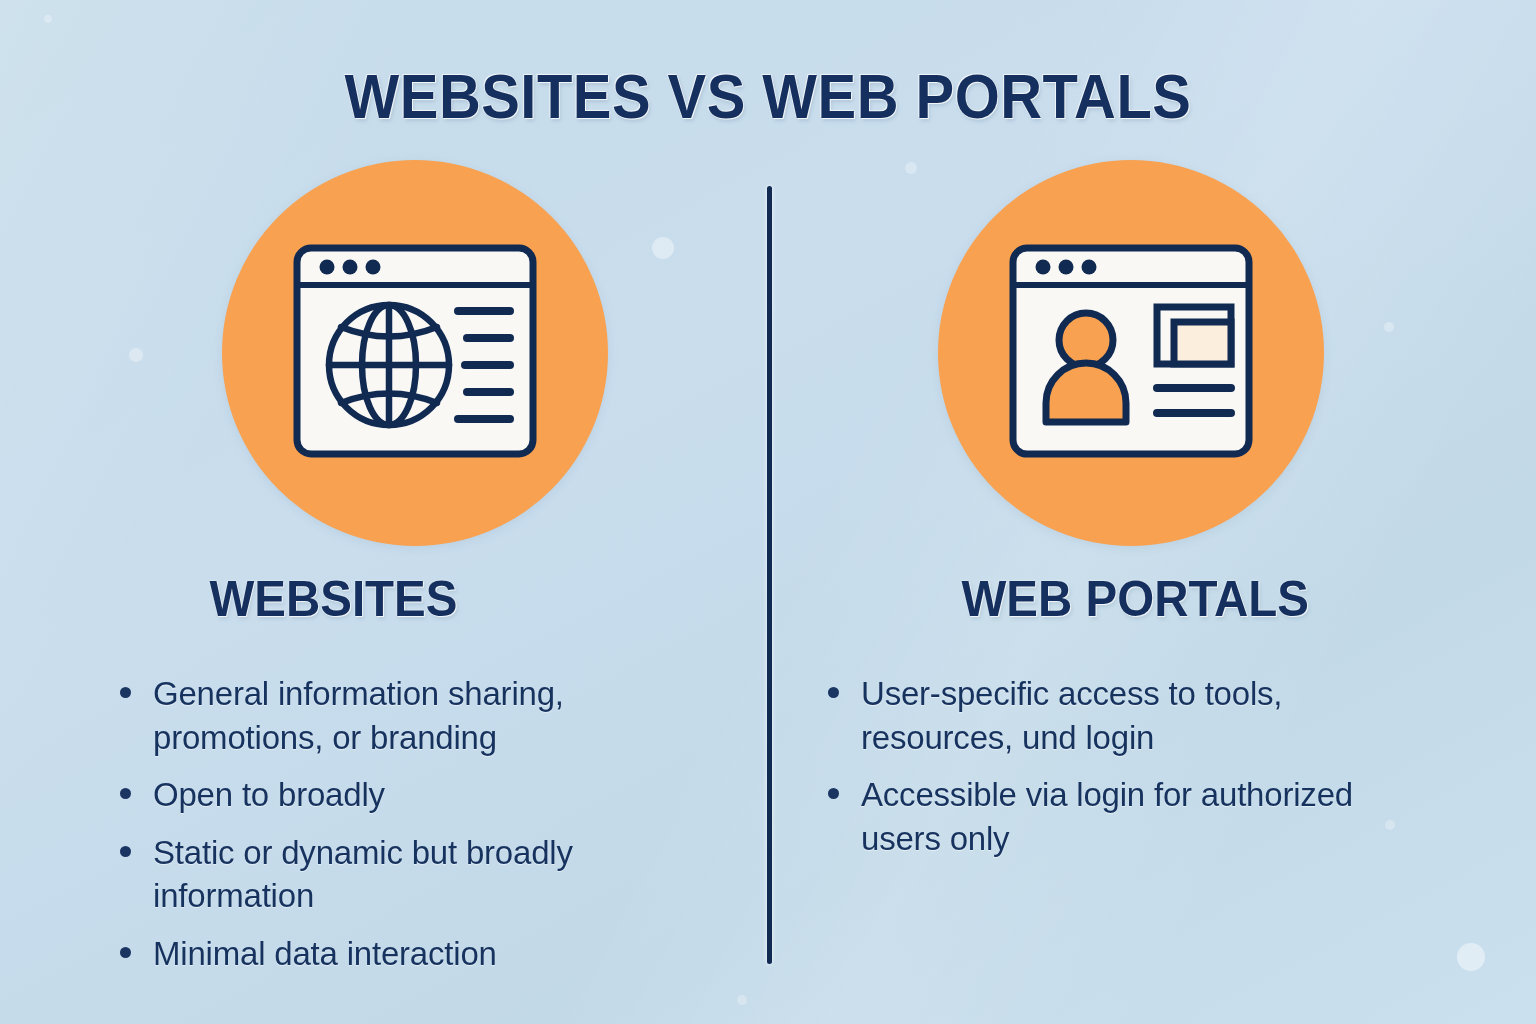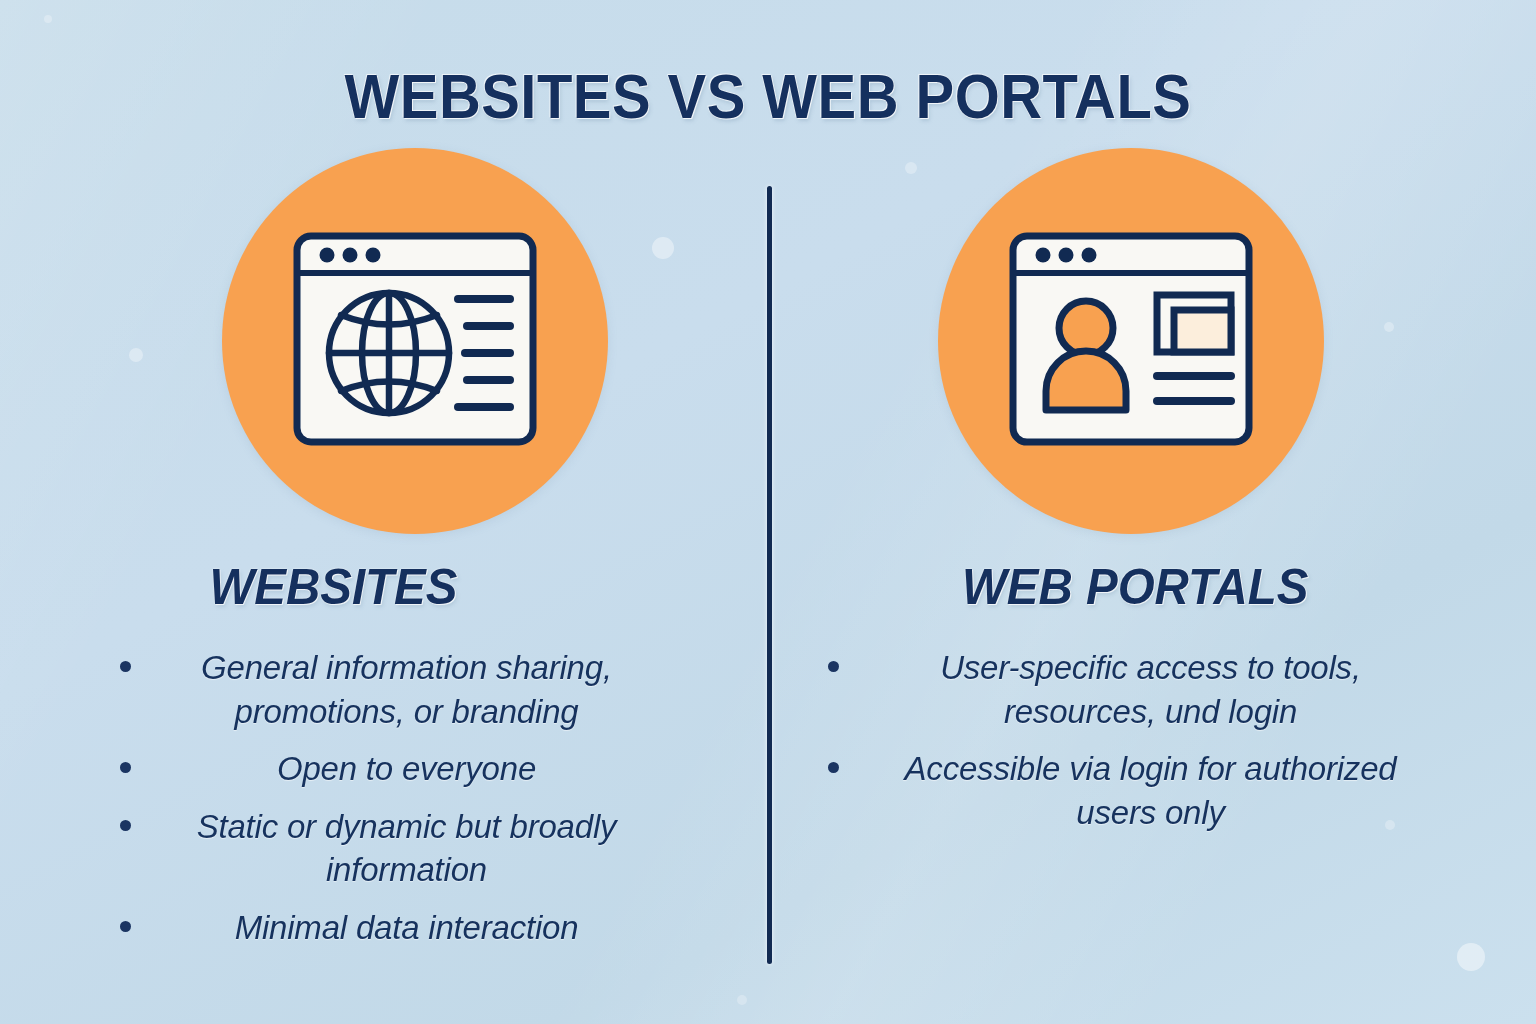--- a/index.html
+++ b/index.html
@@ -58,23 +58,22 @@
     left:767px; top:186px;
     width:5px; height:778px;
     background:#112a52;
     border-radius:3px;
     box-shadow:0 0 4px rgba(255,255,255,0.8);
   }
 
   
   .column {
     position:absolute;
-    top:148px;
+    top:160px;
     width:720px;
-    font-style:italic;
   }
   #col-left  { left:20px;  }
   #col-right { left:780px; }
 
   .icon-wrap {
     width:386px; height:386px;
     margin:0 auto;
     border-radius:50%;
     background:#f8a150;
     position:relative;
@@ -96,23 +95,22 @@
     text-shadow:
       0 0 2px rgba(255,255,255,0.9),
       1px 1px 0 rgba(255,255,255,0.7),
       2px 3px 4px rgba(120,150,175,0.25);
     white-space:nowrap;
   }
   #col-left  .col-heading { padding-right:98px; }
   #col-right .col-heading { padding-right:10px; }
 
   .bullets {
-    margin-top:30px;
+    margin-top:44px;
     list-style:none;
-    text-align:center;
   }
   #col-left  .bullets { padding-left:100px; width:640px; }
   #col-right .bullets { padding-left:48px;  width:660px; }
 
   .bullets li {
     position:relative;
     padding-left:33px;
     margin-bottom:14px;
     font-size:33px;
     line-height:1.32;
@@ -183,21 +181,21 @@
 
     <div class="col-heading">WEBSITES</div>
 
     <ul class="bullets">
       <li>
         <span class="bullet-dot"></span>
         <span>General information sharing, promotions, or branding</span>
       </li>
       <li>
         <span class="bullet-dot"></span>
-        <span>Open to everyone</span>
+        <span>Open to broadly</span>
       </li>
       <li>
         <span class="bullet-dot"></span>
         <span>Static or dynamic but broadly information</span>
       </li>
       <li>
         <span class="bullet-dot"></span>
         <span>Minimal data interaction</span>
       </li>
     </ul>

